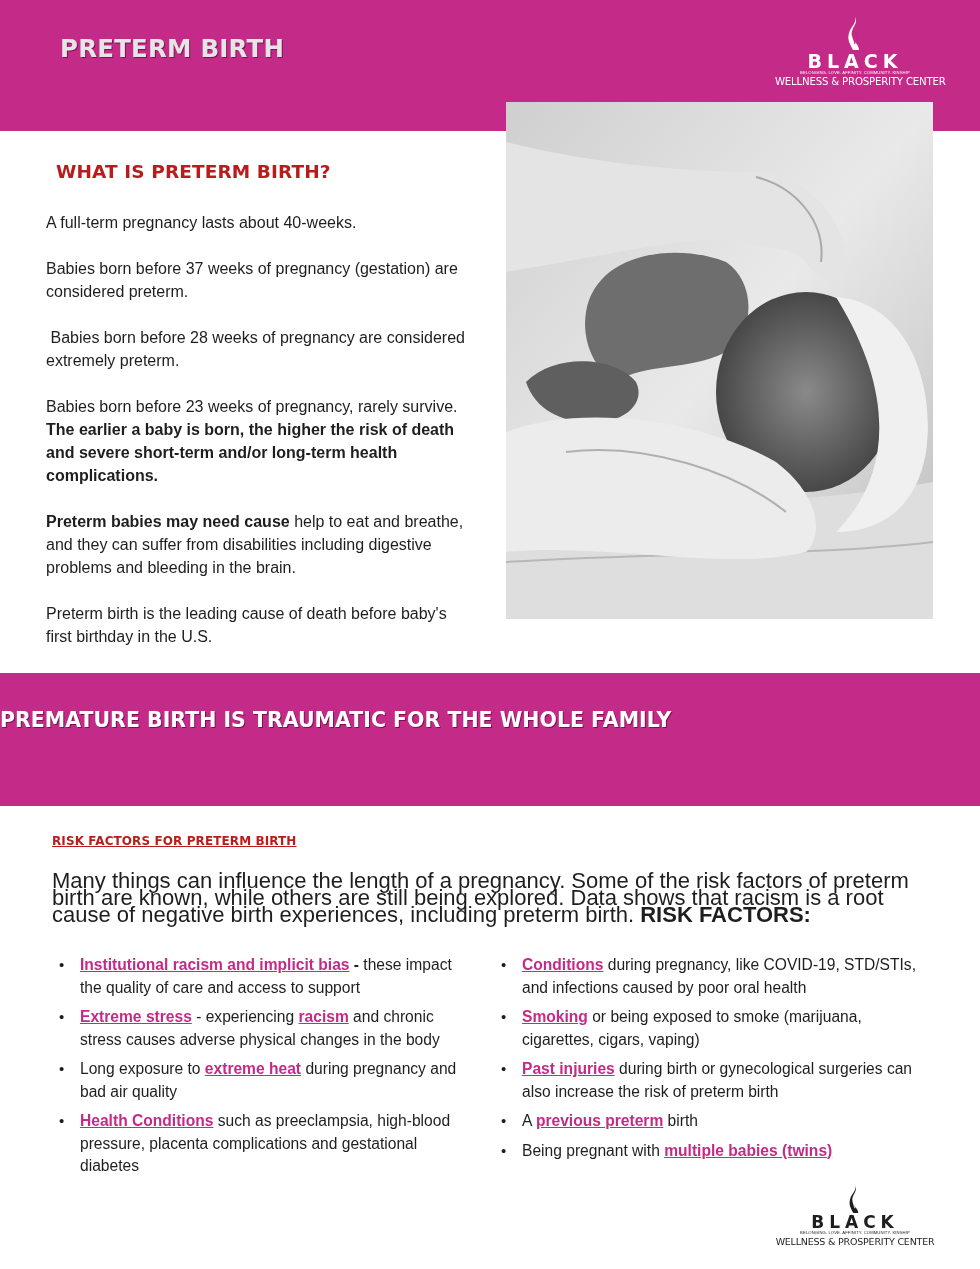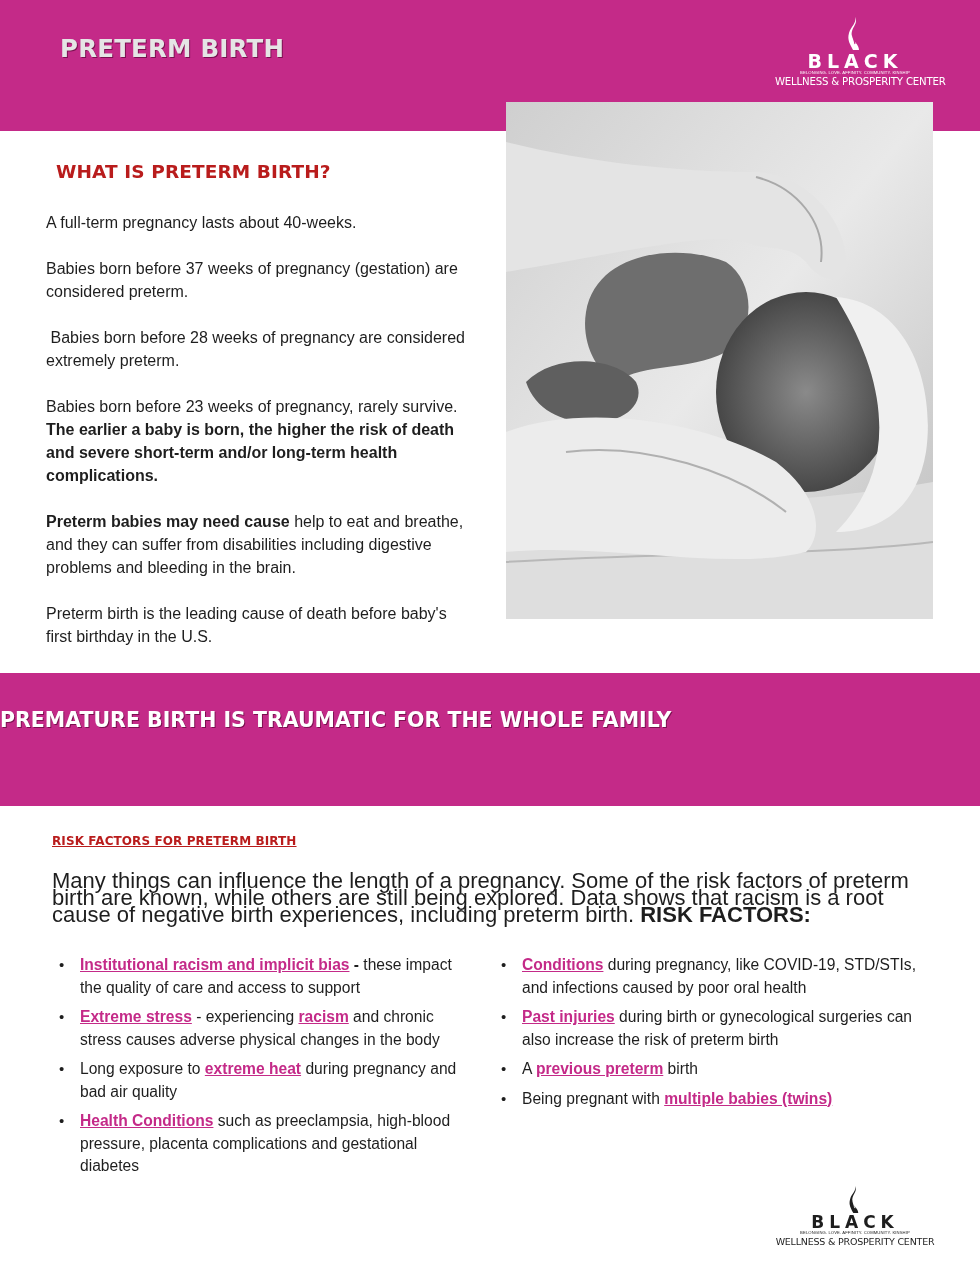--- a/index.html
+++ b/index.html
@@ -122,20 +122,21 @@
 
 <ul class="risk-list col-left">
   <li><span class="hl">Institutional racism and implicit bias</span><b> -</b><span> these impact the quality of care and access to support</span></li>
   <li><span class="hl">Extreme stress</span><span style="white-space: pre-wrap;"> - experiencing </span><span class="hl">racism</span><span> and chronic stress causes adverse physical changes in the body</span></li>
   <li><span style="white-space: pre-wrap;">Long exposure to </span><span class="hl">extreme heat</span><span> during pregnancy and bad air quality</span></li>
   <li><span class="hl">Health Conditions</span><span> such as preeclampsia, high-blood pressure, placenta complications and gestational diabetes</span></li>
 </ul>
 
 <ul class="risk-list col-right">
   <li><span class="hl">Conditions</span><span> during pregnancy, like COVID-19, STD/STIs, and infections caused by poor oral health</span></li>
+  <li><span class="hl">Smoking</span><span> or being exposed to smoke (marijuana, cigarettes, cigars, vaping)</span></li>
   <li><span class="hl">Past injuries</span><span> during birth or gynecological surgeries can also increase the risk of preterm birth</span></li>
   <li><span style="white-space: pre-wrap;">A </span><span class="hl">previous preterm</span><span> birth</span></li>
   <li><span style="white-space: pre-wrap;">Being pregnant with </span><span class="hl">multiple babies (twins)</span></li>
 </ul>
 
 <div class="logo logo-bottom">
   <svg class="flame" width="18" height="30" viewBox="0 0 22 36">
     <path d="M11 1 C15 8 6 12 8 20 C9 26 15 28 15 34 L9 34 C6 28 3 24 5 17 C7 10 13 7 11 1 Z" fill="#1e1e1e"></path>
     <path d="M13 10 C16 15 11 19 13 25" stroke="#ffffff" stroke-width="1.2" fill="none"></path>
     <path d="M10 14 C12 18 8 22 11 28" stroke="#ffffff" stroke-width="1.2" fill="none"></path>

